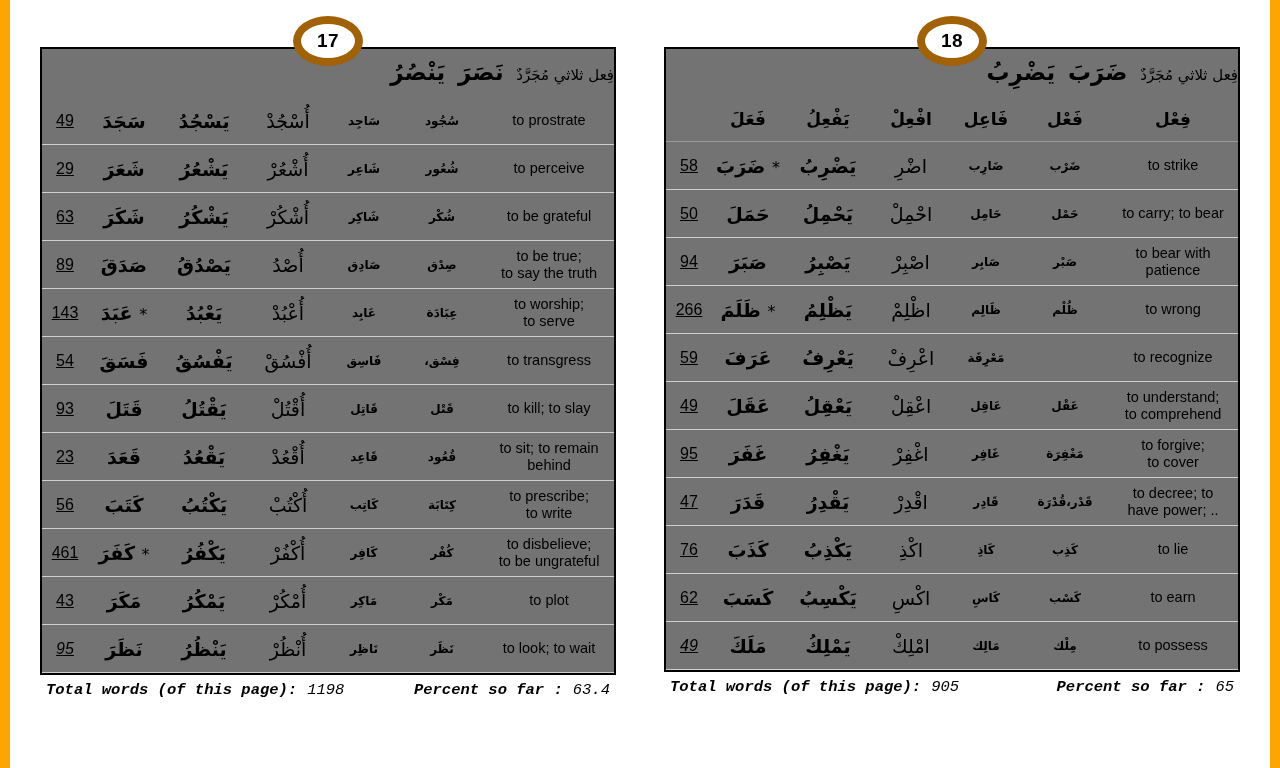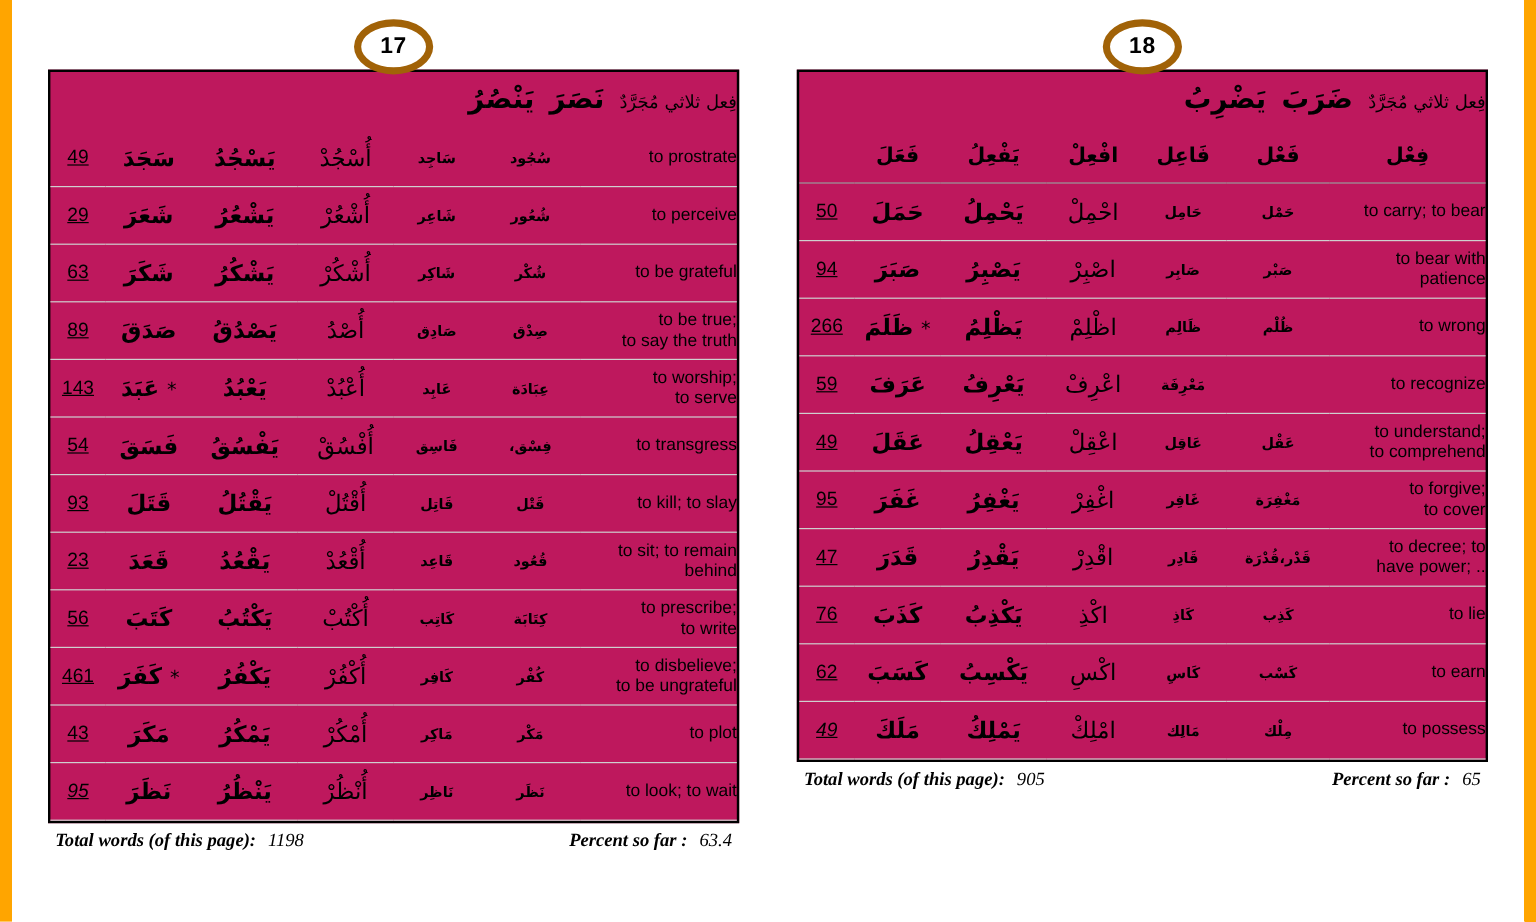--- a/index.html
+++ b/index.html
@@ -28,34 +28,34 @@
     position:relative;
     width:576px;
   }
 
   
   .page-number{
     position:absolute;
     top:-6px;left:50%;
     transform:translateX(-50%);
     width:54px;height:34px;
-    border:6px solid #a16207;
+    border:8px solid #a16207;
     border-radius:50%;
     background:#fff;
     display:flex;align-items:center;justify-content:center;
     font-family:"Liberation Sans", sans-serif;
     font-size:19px;font-weight:600;color:#000;
     z-index:5;
     letter-spacing:0.5px;
   }
 
   .tablewrap{
-    margin-top:36px;
+    margin-top:25px;
     border:2px solid #000;
-    background:#be185d;
+    background:#737373;
     box-sizing:border-box;
   }
 
   table.conj{
     width:100%;
     border-collapse:collapse;
     table-layout:fixed;
   }
 
   table.conj td{
@@ -132,36 +132,36 @@
     color:#000;
     direction:rtl;
     text-align:center;
     white-space:nowrap;
     padding-bottom:3px;
   }
   td.c-en{
     font-family:"Liberation Sans", sans-serif;
     font-size:14.5px;
     color:#000;
-    text-align:right;
+    text-align:center;
     padding-left:6px;
     line-height:1.15;
     border-left:1px solid #000;
   }
   td.c-en .l2{display:block;}
 
   .star{font-weight:normal;font-size:16px;}
 
   
   .footer{
     margin-top:6px;
     display:flex;
     justify-content:space-between;
     align-items:baseline;
-    font-family:Liberation Serif, serif;
+    font-family:Liberation Mono, monospace;
     font-size:15.5px;
     font-weight:bold;
     font-style:italic;
     color:#000;
     padding:0 6px;
   }
   .footer .val{ font-weight:normal; font-style:italic; padding-left:10px;}
   .footer .grp{ white-space:nowrap; }
 </style>
 </head>
@@ -330,20 +330,29 @@
             <tr class="pat-row">
               <td></td>
               <td class="pat-cell">فَعَلَ</td>
               <td class="pat-cell">يَفْعِلُ</td>
               <td class="pat-cell">افْعِلْ</td>
               <td class="pat-cell">فَاعِل</td>
               <td class="pat-cell">فَعْل</td>
               <td class="pat-cell">فِعْل</td>
             </tr>
             <tr class="drow">
+              <td class="c-count">58</td>
+              <td class="c-ar bold"><span class="star">*</span>&nbsp;ضَرَبَ</td>
+              <td class="c-ar bold">يَضْرِبُ</td>
+              <td class="c-ar">اضْرِ</td>
+              <td class="c-pair">ضَارِب</td>
+              <td class="c-pair">ضَرْب</td>
+              <td class="c-en">to strike</td>
+            </tr>
+            <tr class="drow">
               <td class="c-count">50</td>
               <td class="c-ar bold">حَمَلَ</td>
               <td class="c-ar bold">يَحْمِلُ</td>
               <td class="c-ar">احْمِلْ</td>
               <td class="c-pair">حَامِل</td>
               <td class="c-pair">حَمْل</td>
               <td class="c-en">to carry; to bear</td>
             </tr>
             <tr class="drow">
               <td class="c-count">94</td>

